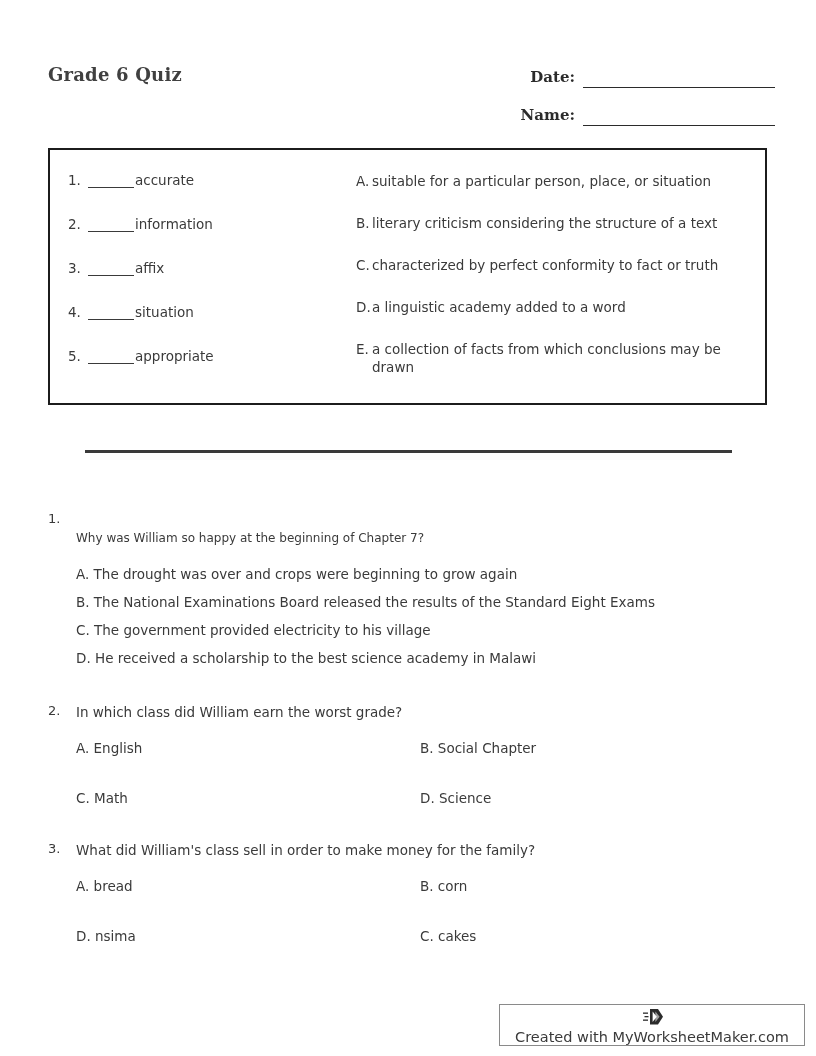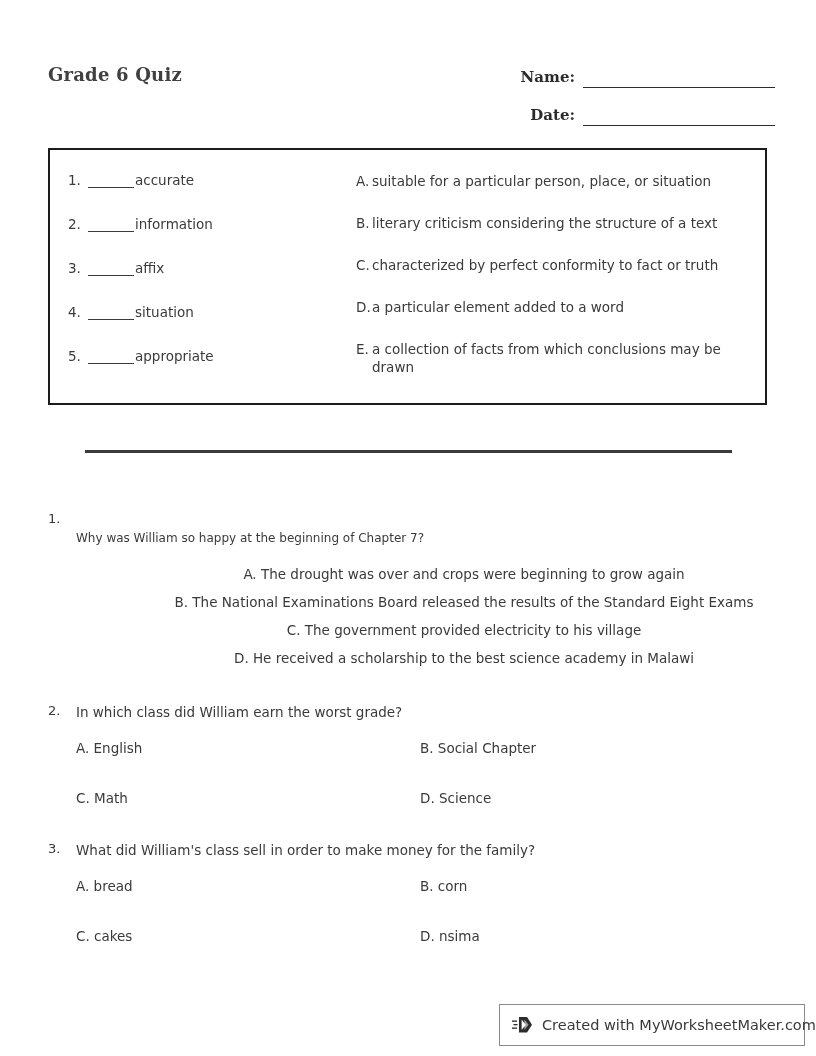--- a/index.html
+++ b/index.html
@@ -180,23 +180,22 @@
     margin-left: 48px;
     flex: none;
     font-size: 13px;
   }
   .q-inline .q-text {
     font-size: 13.5px;
     line-height: 18px;
   }
 
   .choices-stacked {
-    margin-left: 112px;
+    margin-left: 76px;
     margin-top: 18px;
-    text-align: center;
   }
   .choices-stacked .choice {
     font-size: 13.5px;
     line-height: 18px;
     margin-bottom: 10px;
   }
   .choices-grid {
     margin-left: 76px;
     margin-top: 18px;
     display: grid;
@@ -213,20 +212,21 @@
     position: absolute;
     left: 499px;
     top: 1004px;
     width: 306px;
     height: 42px;
     border: 1.3px solid #8a8a8a;
     box-sizing: border-box;
     display: flex;
     align-items: center;
     background: #ffffff;
+    flex-direction: column;
   }
   .footer-logo {
     margin-left: 12px;
     margin-right: 8px;
     width: 22px;
     height: 24px;
     flex: none;
     display: flex;
     align-items: center;
   }
@@ -239,27 +239,27 @@
 </head>
 <body>
 
 <div class="page">
 
   <div class="header">
     <div class="quiz-title">Grade 6 Quiz</div>
 
     <div class="namedate">
       <div class="nd-row">
+        <span class="nd-label">Date:</span>
+        <span class="nd-line"></span>
+      </div>
+      <div class="nd-row">
         <span class="nd-label">Name:</span>
         <span class="nd-line"></span>
       </div>
-      <div class="nd-row">
-        <span class="nd-label">Date:</span>
-        <span class="nd-line"></span>
-      </div>
     </div>
   </div>
 
   <div class="match-box">
     <div class="match-inner">
 
       <div class="match-left">
         <div class="match-row">
           <span class="match-num">1.</span>
           <span class="match-blank"></span>
@@ -295,21 +295,21 @@
         <div class="def-row">
           <span class="def-letter">B.</span>
           <span class="def-text">literary criticism considering the structure of a text</span>
         </div>
         <div class="def-row">
           <span class="def-letter">C.</span>
           <span class="def-text">characterized by perfect conformity to fact or truth</span>
         </div>
         <div class="def-row">
           <span class="def-letter">D.</span>
-          <span class="def-text">a particular element added to a word</span>
+          <span class="def-text">a linguistic academy added to a word</span>
         </div>
         <div class="def-row">
           <span class="def-letter">E.</span>
           <span class="def-text">a collection of facts from which conclusions may be drawn</span>
         </div>
       </div>
 
     </div>
   </div>
 
@@ -342,22 +342,22 @@
     </div>
 
     <div class="question q-inline" style="margin-top:34px;">
       <div class="q-head">
         <span class="q-num">3.</span>
         <span class="q-text">What did William's class sell in order to make money for the family?</span>
       </div>
       <div class="choices-grid">
         <div class="choice">A. bread</div>
         <div class="choice">B. corn</div>
+        <div class="choice">D. nsima</div>
         <div class="choice">C. cakes</div>
-        <div class="choice">D. nsima</div>
       </div>
     </div>
 
   </div>
 
   <div class="footer-badge">
     <span class="footer-logo">
       <svg width="22" height="24" viewBox="0 0 22 24" aria-hidden="true">
         <g fill="#2b2b2b">
           <rect x="0" y="7.5" width="5" height="1.3"></rect>

